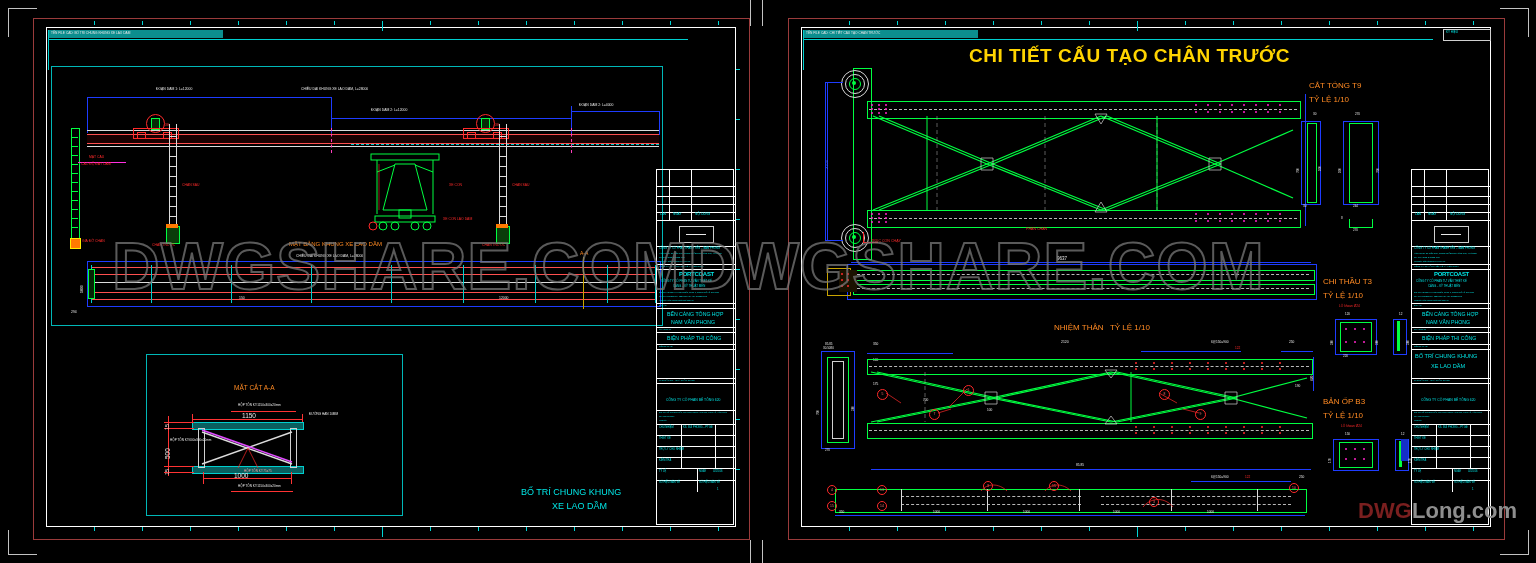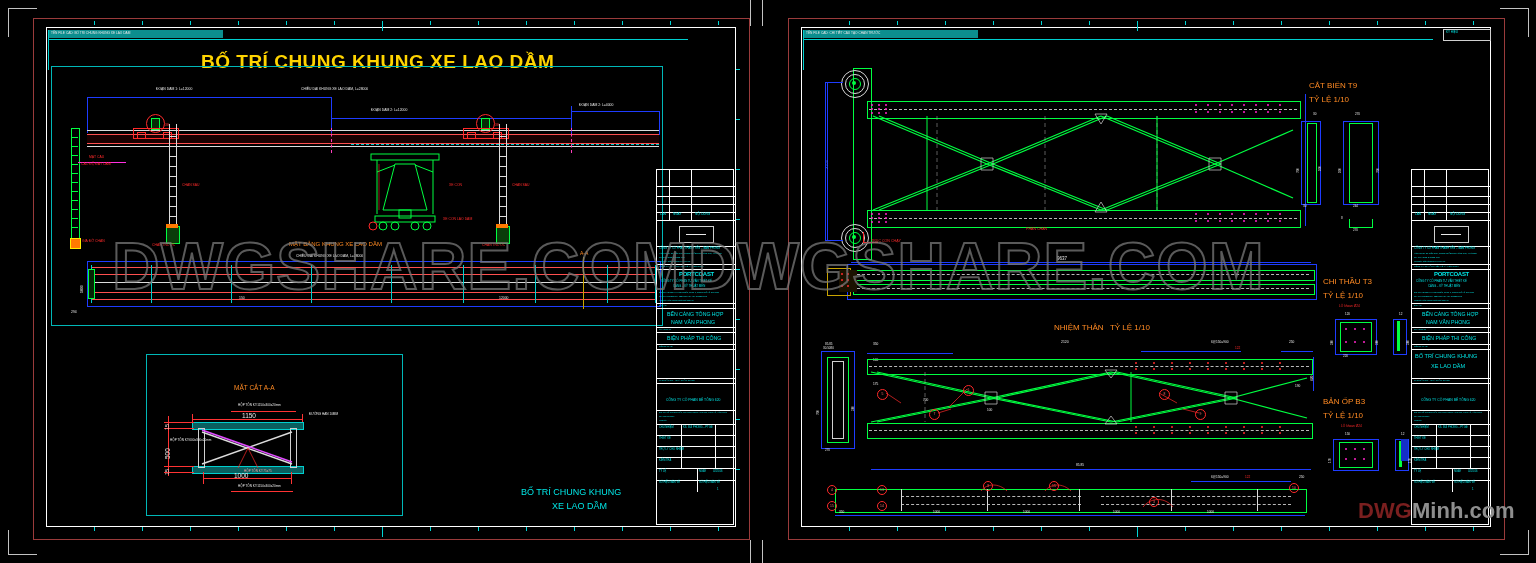--- a/index.html
+++ b/index.html
@@ -122,21 +122,20 @@
       <div class="tick" style="left:624px;top:0;"></div>
         <div class="tick" style="left:672px;top:0;"></div>
     </div>
 
     <div class="abs" style="left:14px;top:11px;width:175px;height:8px;background:#0c8e8e;">
       <div class="tiny t-white" style="position:absolute;left:3px;top:1.5px;font-size:3.2px;">TÊN FILE CAD: BỐ TRÍ CHUNG KHUNG XE LAO DẦM</div>
     </div>
     <div class="abs h1c" style="left:14px;top:20px;width:640px;"></div>
     <div class="abs v1c" style="left:14px;top:11px;height:40px;"></div>
 
-    <div class="abs ttl-yellow" style="left:167px;top:32px;font-size:19px;">BỐ TRÍ CHUNG KHUNG XE LAO DẦM</div>
 
     <div class="abs frame-cyan" style="left:17px;top:47px;width:610px;height:258px;"></div>
 
     <div class="abs" style="left:17px;top:47px;width:610px;height:165px;">
 
       <div class="abs tiny t-white" style="left:105px;top:22px;">ĐOẠN DẦM 1: L=12000</div>
       <div class="abs tiny t-white" style="left:250px;top:22px;">CHIỀU DÀI KHUNG XE LAO DẦM, L=28000</div>
       <div class="abs tiny t-white" style="left:320px;top:43px;">ĐOẠN DẦM 2: L=12000</div>
       <div class="abs tiny t-white" style="left:528px;top:38px;">ĐOẠN DẦM 2: L=4000</div>
 
@@ -460,20 +459,21 @@
     </div>
 
     <div class="abs" style="left:14px;top:11px;width:175px;height:8px;background:#0c8e8e;">
       <div class="tiny t-white" style="position:absolute;left:3px;top:1.5px;font-size:3.2px;">TÊN FILE CAD: CHI TIẾT CẤU TẠO CHÂN TRƯỚC</div>
     </div>
     <div class="abs h1c" style="left:14px;top:20px;width:630px;"></div>
     <div class="abs v1c" style="left:14px;top:11px;height:40px;"></div>
     <div class="abs tiny t-cyan" style="left:657px;top:12px;font-size:3px;">KÝ HIỆU</div>
     <div class="abs bx-w" style="left:654px;top:10px;width:46px;height:10px;"></div>
 
+    <div class="abs ttl-yellow" style="left:180px;top:26px;font-size:19px;">CHI TIẾT CẤU TẠO CHÂN TRƯỚC</div>
 
     <div class="abs" style="left:22px;top:45px;width:500px;height:200px;">
 
       <div class="abs bx-g" style="left:42px;top:4px;width:17px;height:190px;"></div>
 
       <div class="abs" style="left:30px;top:6px;width:28px;height:28px;">
         <div class="circ" style="left:0;top:0;width:26px;height:26px;border:1px solid #d8d8d8;"></div>
         <div class="circ" style="left:4px;top:4px;width:18px;height:18px;border:1px solid #d8d8d8;"></div>
         <div class="circ" style="left:8px;top:8px;width:10px;height:10px;border:1px solid #00ff41;"></div>
         <div class="circ" style="left:11px;top:11px;width:4px;height:4px;background:#00ff41;"></div>
@@ -772,21 +772,21 @@
       <svg style="left:20px;top:18px;" width="480" height="30" viewBox="0 0 480 30">
         <g stroke="#ff2a2a" stroke-width="0.7" fill="none">
           <path d="M150,6 C156,-2 168,-2 176,6"></path>
           <path d="M214,6 C220,-2 232,-2 240,6"></path>
           <path d="M312,22 C320,12 334,12 342,22"></path>
         </g>
       </svg>
     </div>
 
     <div class="abs" style="left:498px;top:62px;width:120px;height:180px;">
-      <div class="abs ttl-orange" style="left:22px;top:0;font-size:8px;">CẮT BIỂN T9</div>
+      <div class="abs ttl-orange" style="left:22px;top:0;font-size:8px;">CẮT TỔNG T9</div>
       <div class="abs ttl-orange" style="left:22px;top:14px;font-size:8px;">TỶ LỆ 1/10</div>
 
       <div class="abs tiny t-white" style="left:26px;top:32px;font-size:3px;">30</div>
       <div class="abs tiny t-white" style="left:68px;top:32px;font-size:3px;">270</div>
 
       <div class="abs bx-b" style="left:14px;top:40px;width:18px;height:82px;"></div>
       <div class="abs bx-g" style="left:20px;top:42px;width:8px;height:78px;"></div>
       <div class="abs tiny t-white vert" style="left:10px;top:92px;font-size:3px;">700</div>
       <div class="abs tiny t-white vert" style="left:32px;top:90px;font-size:3px;">500</div>
       <div class="abs tiny t-white" style="left:16px;top:124px;font-size:3px;">30</div>
@@ -925,15 +925,15 @@
       <div class="abs tiny t-cyan" style="left:60px;top:318px;font-size:2.8px;">1</div>
     </div>
 
     <div class="abs" style="left:612px;top:420px;width:7px;height:22px;background:#1430c8;"></div>
   </div>
 
   <div class="wm" style="left:112px;top:228px;font-size:66px;">DWGSHARE.COM</div>
   <div class="wm" style="left:688px;top:228px;font-size:66px;">DWGSHARE.COM</div>
 
   <div class="wm2" style="left:1358px;top:498px;font-size:22px;color:#7a1f1f;">DWG</div>
-  <div class="wm2" style="left:1412px;top:498px;font-size:22px;color:#8e8e8e;">Minh.com</div>
+  <div class="wm2" style="left:1412px;top:498px;font-size:22px;color:#8e8e8e;">Long.com</div>
 
 </div>
 
 </body></html>

